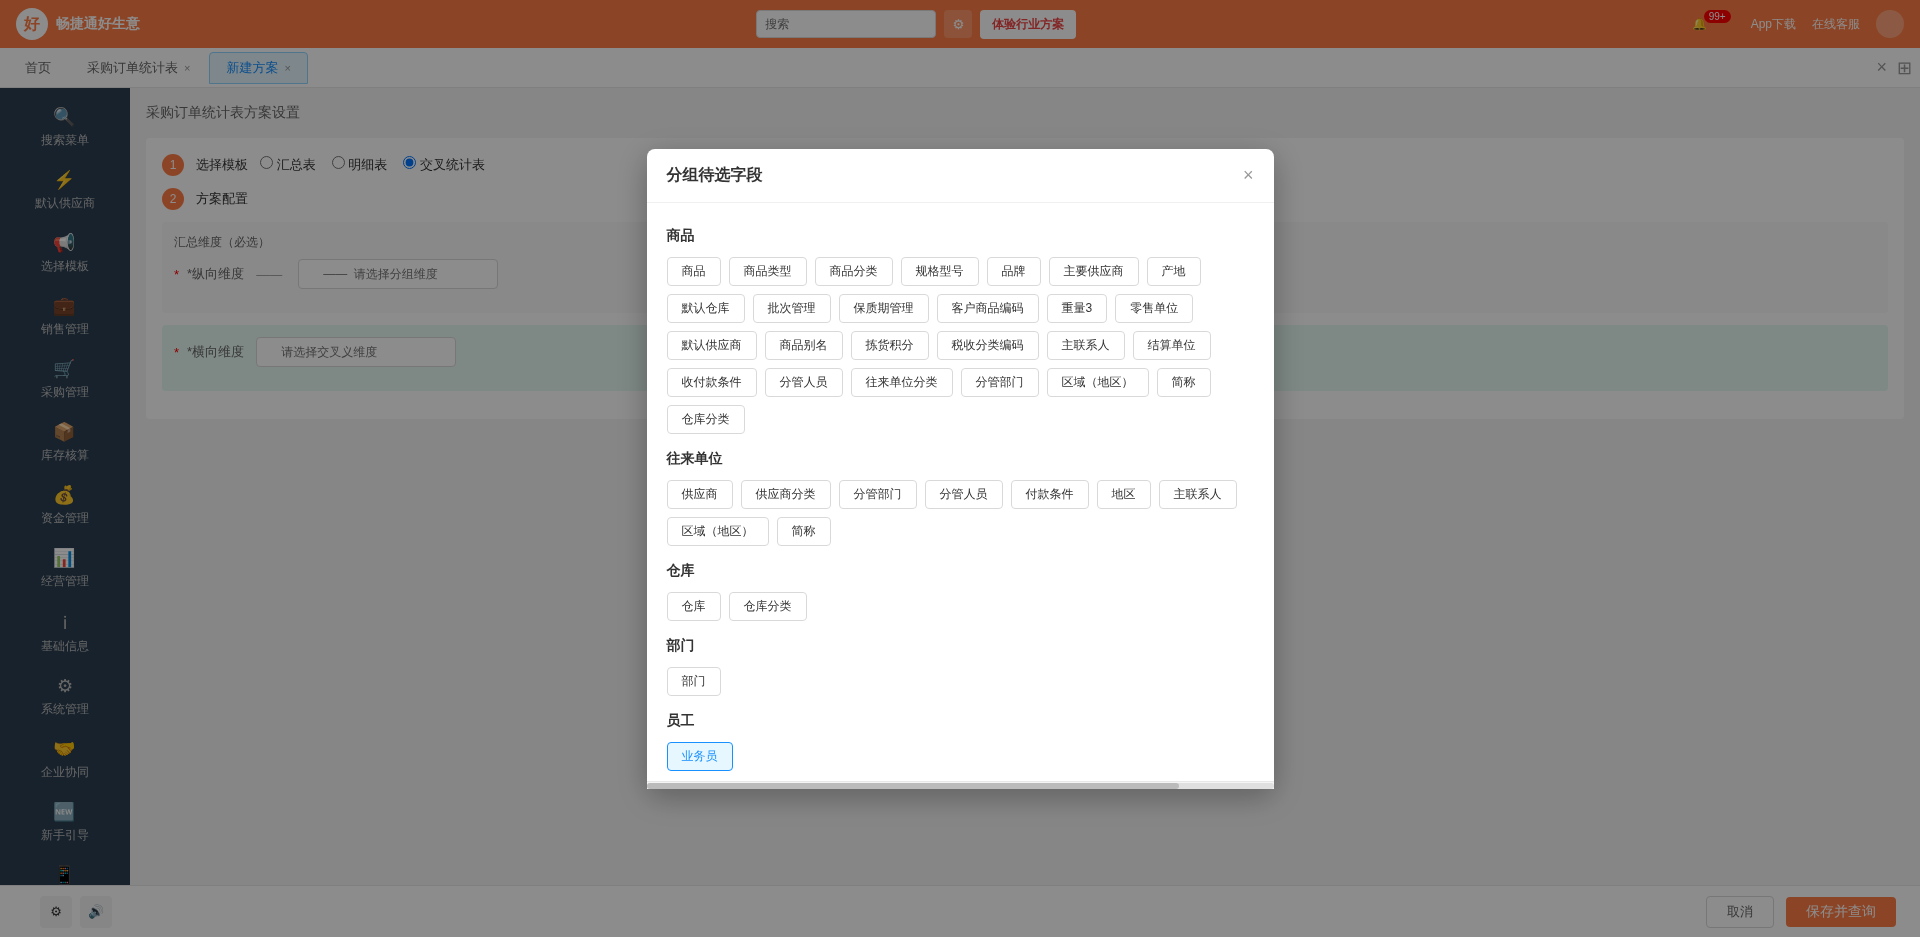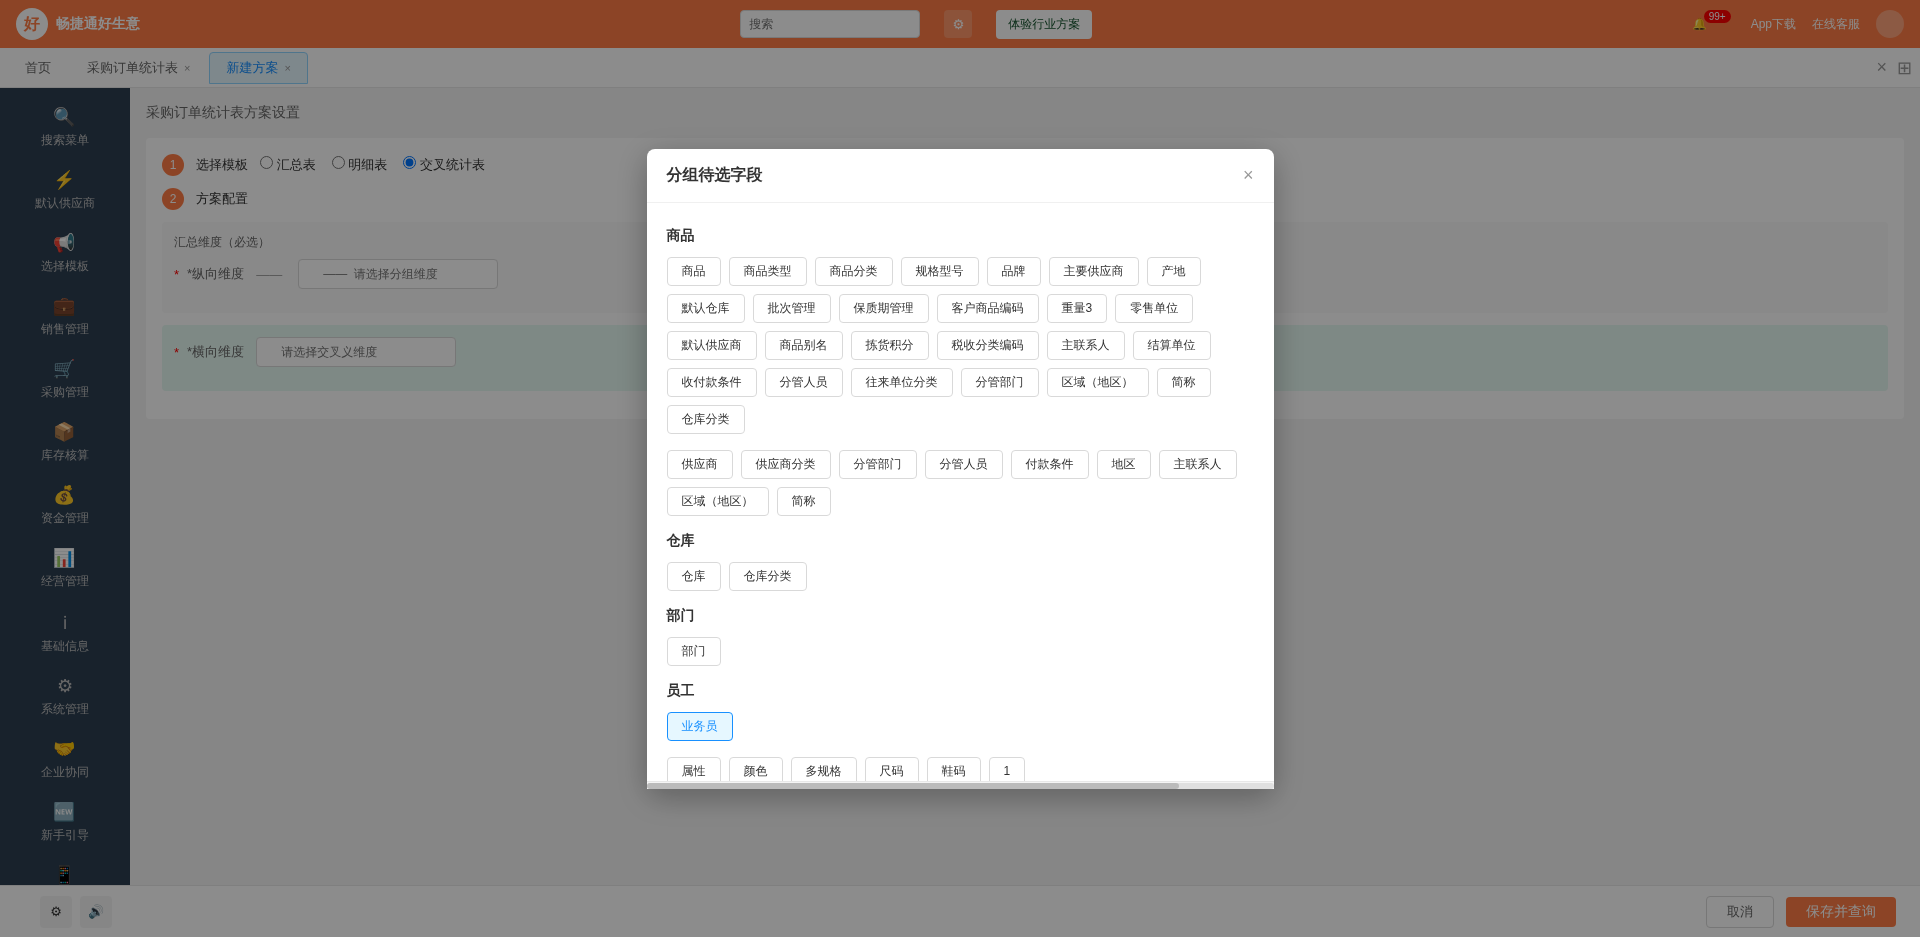--- a/index.html
+++ b/index.html
@@ -9,24 +9,24 @@
     .top-header {
       height: 48px;
       background: #ff7d45;
       display: flex;
       align-items: center;
       padding: 0 16px;
       justify-content: space-between;
     }
     .logo-area { display: flex; align-items: center; gap: 8px; color: white; font-size: 14px; font-weight: bold; }
     .logo-icon { width: 32px; height: 32px; background: white; border-radius: 50%; display: flex; align-items: center; justify-content: center; color: #ff7d45; font-size: 16px; font-weight: bold; }
-    .header-center { display: flex; align-items: center; gap: 24px; }
+    .header-center { display: flex; align-items: center; gap: 8px; }
     .search-bar { width: 180px; height: 28px; border-radius: 4px; border: 1px solid #ddd; padding: 0 8px; font-size: 12px; background: white; }
     .gear-btn { width: 28px; height: 28px; background: rgba(255,255,255,0.2); border-radius: 4px; display: flex; align-items: center; justify-content: center; color: white; cursor: pointer; border: none; }
-    .experience-btn { background: white; color: #14532d; border: none; border-radius: 4px; padding: 6px 12px; font-size: 12px; cursor: pointer; font-weight: normal; }
+    .experience-btn { background: white; color: #ef4444; border: none; border-radius: 4px; padding: 6px 12px; font-size: 12px; cursor: pointer; font-weight: bold; }
     .header-right { display: flex; align-items: center; gap: 16px; color: white; font-size: 12px; }
     .badge { background: #f00; color: white; border-radius: 10px; padding: 1px 5px; font-size: 10px; position: relative; top: -8px; left: -4px; }
     .avatar { width: 28px; height: 28px; background: rgba(255,255,255,0.3); border-radius: 50%; }
 
     
     .tab-bar {
       height: 40px;
       background: #fff;
       display: flex;
       align-items: center;
@@ -384,20 +384,21 @@
           <button class="tag">分管人员</button>
           <button class="tag">往来单位分类</button>
           <button class="tag">分管部门</button>
           <button class="tag">区域（地区）</button>
           <button class="tag">简称</button>
           <button class="tag">仓库分类</button>
         </div>
       </div>
 
       <div>
+        <div class="section-title">往来单位</div>
         <div class="tag-grid">
           <button class="tag">供应商</button>
           <button class="tag">供应商分类</button>
           <button class="tag">分管部门</button>
           <button class="tag">分管人员</button>
           <button class="tag">付款条件</button>
           <button class="tag">地区</button>
           <button class="tag">主联系人</button>
           <button class="tag">区域（地区）</button>
           <button class="tag">简称</button>

